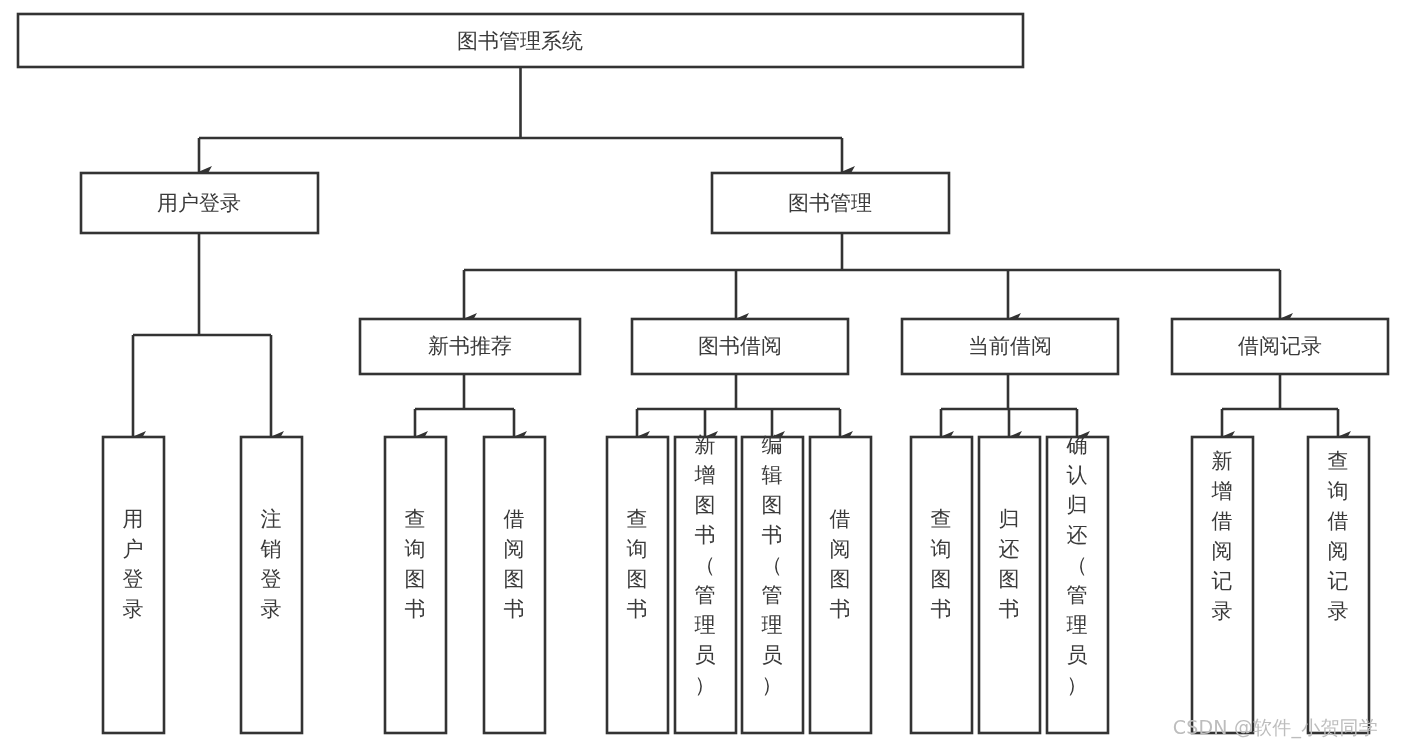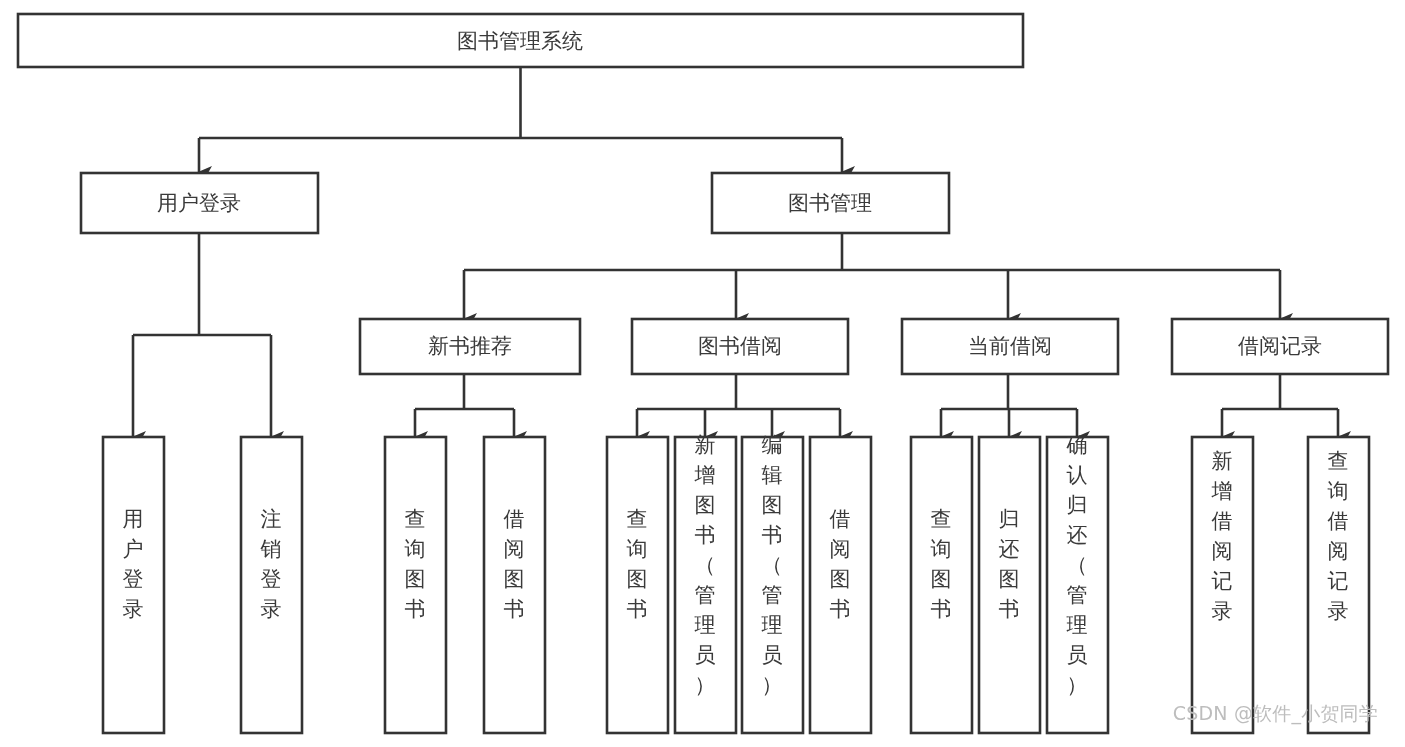--- a/index.html
+++ b/index.html
@@ -50,21 +50,21 @@
     stroke-width: 2.6;
     fill: none;
   }
   .arrow-head {
     fill: #333333;
     stroke: none;
   }
   .watermark {
     position: absolute;
     right: 8px;
-    bottom: 20px;
+    bottom: 6px;
     font-family: "DejaVu Sans", "Liberation Sans", sans-serif;
     font-size: 19px;
     color: #bdbdbd;
     white-space: nowrap;
     pointer-events: none;
     letter-spacing: 0.2px;
   }
 </style>
 </head>
 <body>

